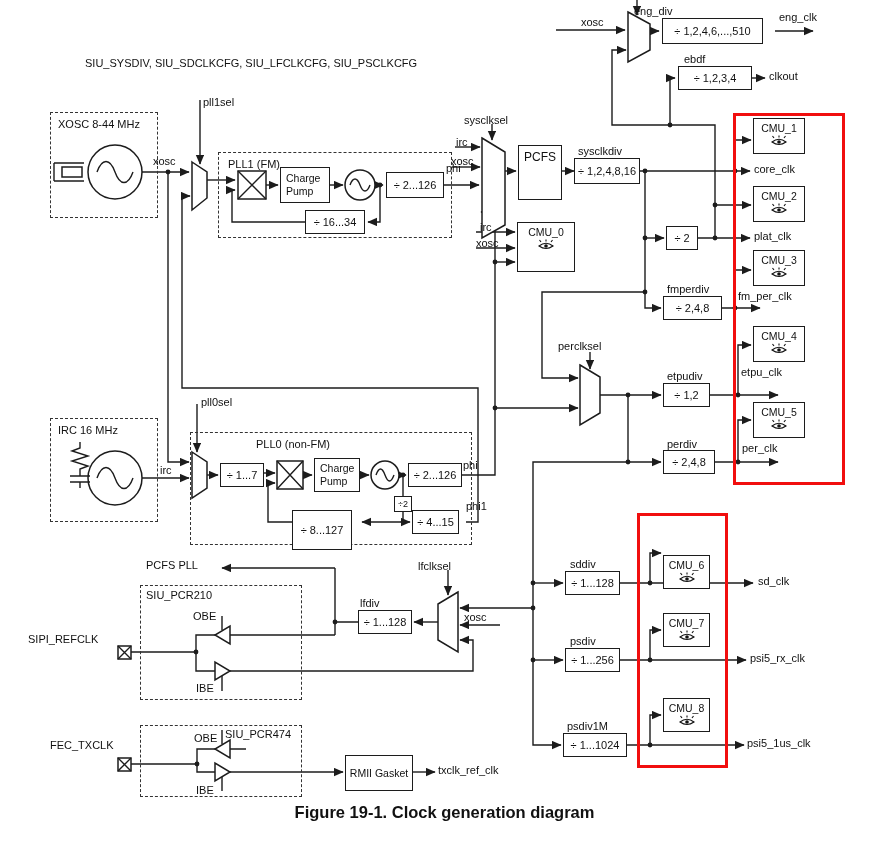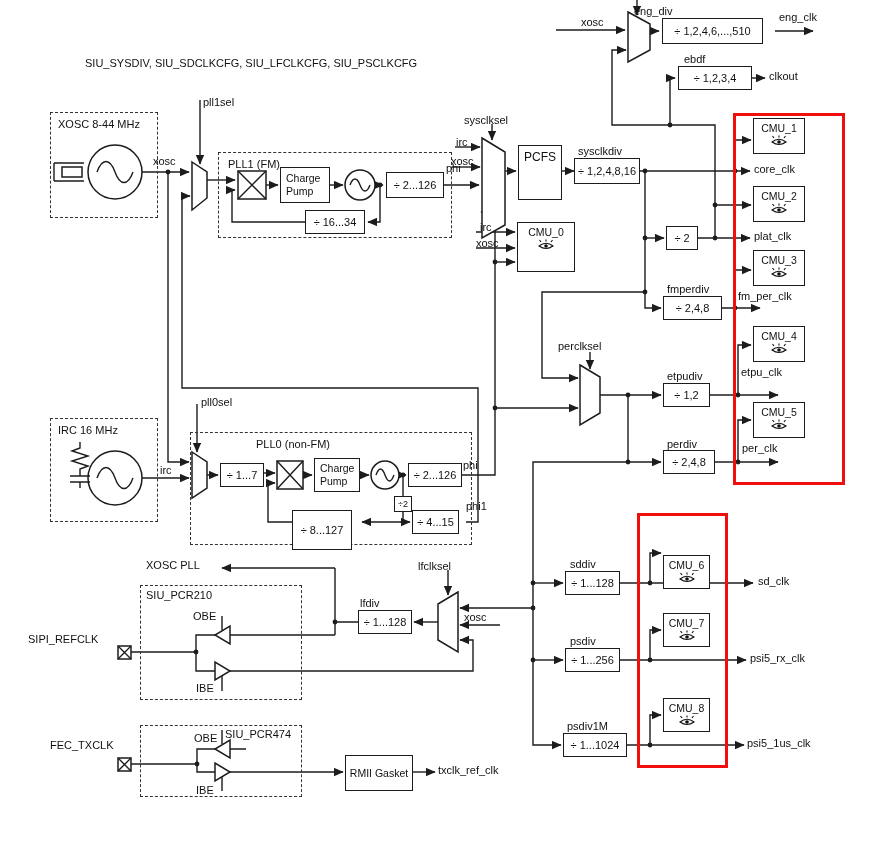--- a/index.html
+++ b/index.html
@@ -310,21 +310,21 @@
 <div class="box" style="left:220px;top:463px;width:44px;height:24px">÷ 1...7</div>
 <div class="box cp" style="left:314px;top:458px;width:46px;height:34px">Charge
 Pump</div>
 <div class="box fs10" style="left:408px;top:463px;width:54px;height:24px">÷ 2...126</div>
 <div class="box thin" style="left:394px;top:496px;width:18px;height:16px;font-size:9px">÷2</div>
 <div class="box" style="left:292px;top:510px;width:60px;height:40px">÷ 8...127</div>
 <div class="box" style="left:412px;top:510px;width:47px;height:24px">÷ 4...15</div>
 <div class="lbl" style="left:463px;top:459px">phi</div>
 <div class="lbl" style="left:466px;top:500px">phi1</div>
 
-<div class="lbl b" style="left:146px;top:559px">XOSC PLL</div>
+<div class="lbl b" style="left:146px;top:559px">PCFS PLL</div>
 <div class="dash" style="left:140px;top:585px;width:162px;height:115px"></div>
 <div class="lbl" style="left:146px;top:589px">SIU_PCR210</div>
 <div class="lbl b" style="left:28px;top:633px">SIPI_REFCLK</div>
 <div class="lbl" style="left:193px;top:610px">OBE</div>
 <div class="lbl" style="left:196px;top:682px">IBE</div>
 
 <div class="lbl" style="left:418px;top:560px">lfclksel</div>
 <div class="lbl" style="left:464px;top:611px">xosc</div>
 <div class="lbl" style="left:360px;top:597px">lfdiv</div>
 <div class="box" style="left:358px;top:610px;width:54px;height:24px">÷ 1...128</div>
@@ -366,14 +366,15 @@
 <div class="dash" style="left:140px;top:725px;width:162px;height:72px"></div>
 <div class="lbl" style="left:225px;top:728px">SIU_PCR474</div>
 <div class="lbl" style="left:194px;top:732px">OBE</div>
 <div class="lbl" style="left:196px;top:784px">IBE</div>
 <div class="box" style="left:345px;top:755px;width:68px;height:36px;font-size:10.5px">RMII Gasket</div>
 <div class="lbl b" style="left:438px;top:764px">txclk_ref_clk</div>
 
 <div class="red" style="left:733px;top:113px;width:112px;height:372px"></div>
 <div class="red" style="left:637px;top:513px;width:91px;height:255px"></div>
 
+<div class="cap">Figure 19-1. Clock generation diagram</div>
 
 </div>
 
 </body></html>

